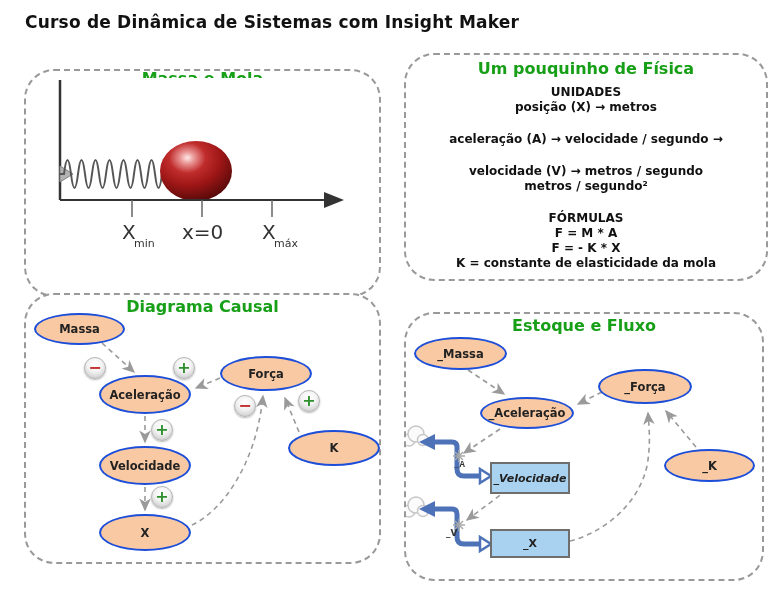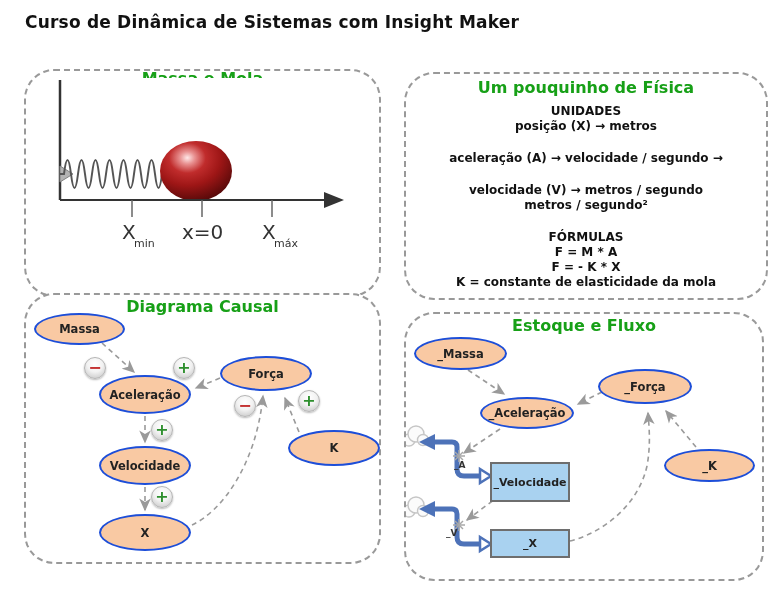--- a/index.html
+++ b/index.html
@@ -68,21 +68,21 @@
       <line x1="176" y1="129" x2="176" y2="146" stroke="#666" stroke-width="1.5"></line>
       <line x1="246" y1="129" x2="246" y2="146" stroke="#666" stroke-width="1.5"></line>
       <text x="96" y="168" font-size="20" fill="#333">X</text>
       <text x="108" y="176" font-size="11" fill="#333">min</text>
       <text x="156" y="168" font-size="20" fill="#333">x=0</text>
       <text x="236" y="168" font-size="20" fill="#333">X</text>
       <text x="248" y="176" font-size="11" fill="#333">máx</text>
     </svg>
   </div>
 
-  <div class="panel" style="left:404px;top:72px;width:360px;height:224px;text-decoration:underline;">
+  <div class="panel" style="left:404px;top:53px;width:360px;height:224px;text-decoration:underline;">
     <div class="panel-title" style="top:4px;">Um pouquinho de Física</div>
     <div class="fis-wrap">
       <div class="fis-line">UNIDADES</div>
       <div class="fis-line">posição (X) → metros</div>
       <div class="fis-line fis-gap">aceleração (A) → velocidade / segundo →</div>
       <div class="fis-line fis-gap">velocidade (V) → metros / segundo</div>
       <div class="fis-line">metros / segundo²</div>
       <div class="fis-line fis-gap">FÓRMULAS</div>
       <div class="fis-line">F = M * A</div>
       <div class="fis-line">F = - K * X</div>
@@ -193,23 +193,23 @@
       </div>
     <div class="node" style="left:192px;top:55px;width:94px;height:35px;">
         <span>_Força</span>
       </div>
     <div class="node" style="left:74px;top:83px;width:94px;height:32px;">
         <span>_Aceleração</span>
       </div>
     <div class="node" style="left:258px;top:135px;width:91px;height:33px;text-align:right;">
         <span>_K</span>
       </div>
-    <div class="stock" style="left:84px;top:148px;width:80px;height:40px;">
+    <div class="stock" style="left:84px;top:148px;width:80px;height:32px;font-style:italic;">
         <span>_Velocidade</span>
       </div>
     <div class="stock" style="left:84px;top:215px;width:80px;height:29px;">
         <span>_X</span>
       </div>
-    <div class="flow-label" style="left:48px;top:146px;">_A</div>
+    <div class="flow-label" style="left:48px;top:146px;font-family:Liberation Mono, monospace;">_A</div>
     <div class="flow-label" style="left:40px;top:214px;">_V</div>
   </div>
 
 </div>
 
 </body></html>

